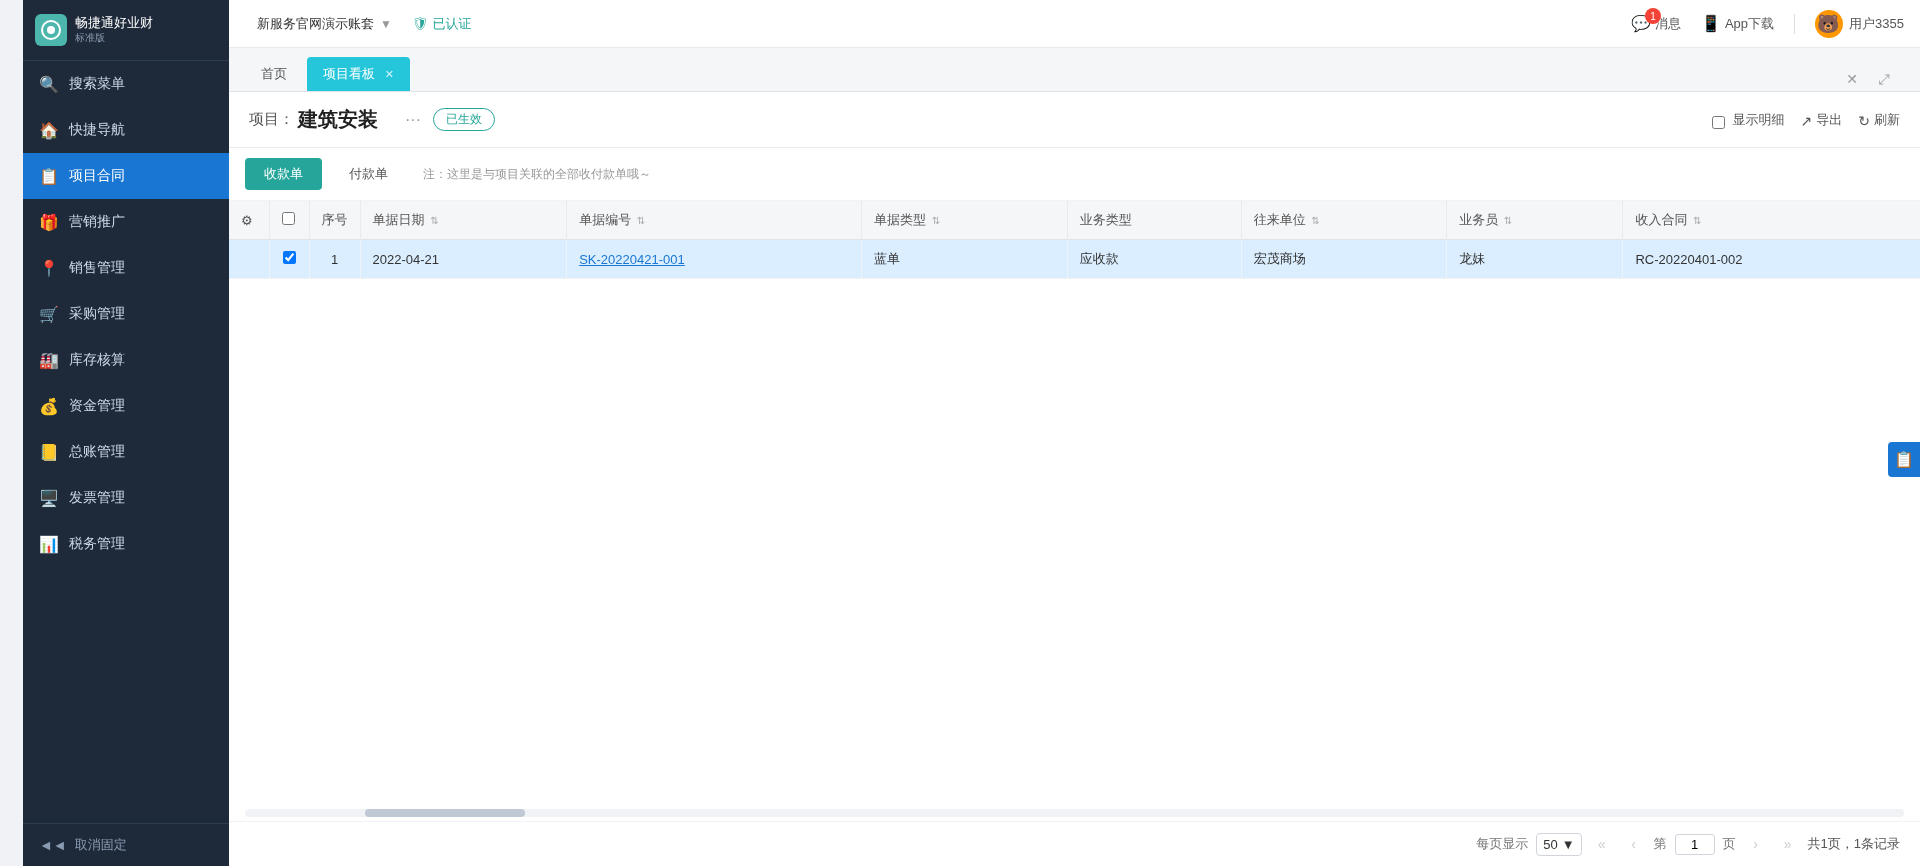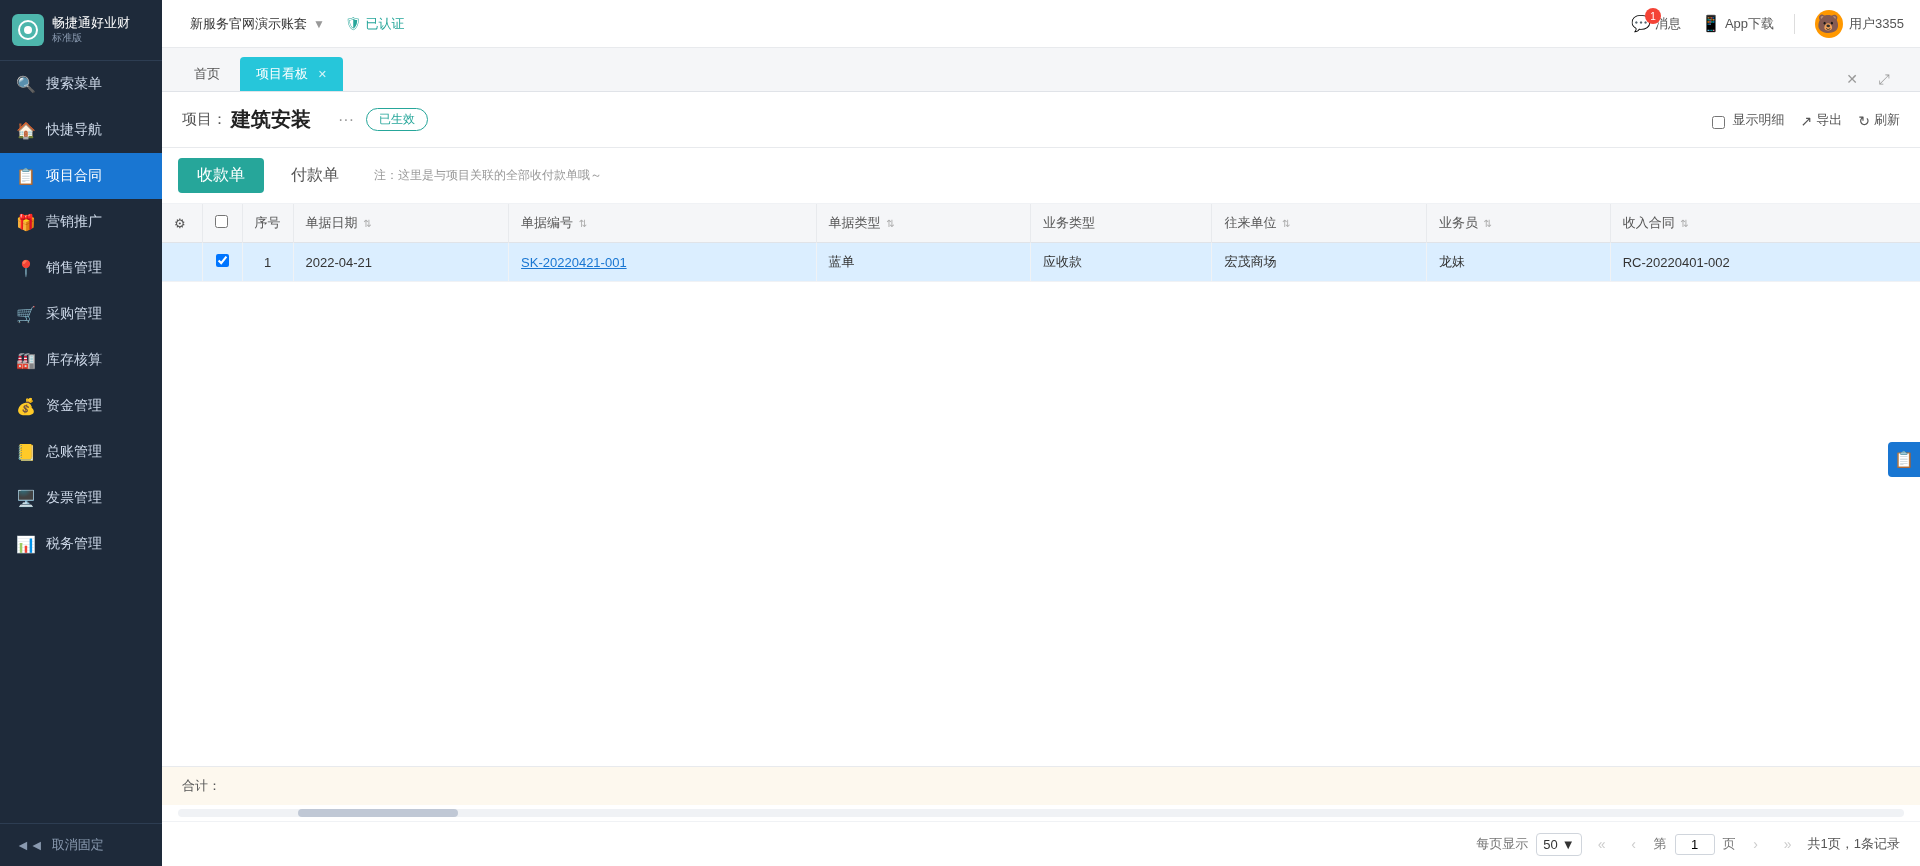--- a/index.html
+++ b/index.html
@@ -1,26 +1,27 @@
 <!DOCTYPE html>
 <html><head>
   <meta charset="utf-8">
   <style>
     * { box-sizing: border-box; margin: 0; padding: 0; }
     body { font-family: 'Microsoft YaHei', Arial, sans-serif; font-size: 13px; background: #f0f2f5; display: flex; height: 866px; overflow: hidden; }
 
     
     .sidebar {
-      width: 162px;
+      width: 206px;
       background: #1e2a3a;
       color: #cdd8e8;
       display: flex;
       flex-direction: column;
       flex-shrink: 0;
       height: 100%;
+      margin-left: 23px;
     }
     .sidebar-header {
       display: flex;
       align-items: center;
       padding: 14px 12px;
       border-bottom: 1px solid #2d3d52;
     }
     .sidebar-logo {
       width: 32px; height: 32px;
       background: #4db6ac;
@@ -249,21 +250,21 @@
       display: flex;
       align-items: center;
       padding: 10px 16px;
       gap: 8px;
       flex-shrink: 0;
       border-bottom: 1px solid #f0f2f5;
     }
     .secondary-tab {
       padding: 6px 18px;
       border-radius: 4px;
-      font-size: 16px;
+      font-size: 13px;
       cursor: pointer;
       border: 1px solid transparent;
     }
     .secondary-tab.active {
       background: #26a69a;
       color: #fff;
     }
     .secondary-tab:not(.active) {
       color: #555;
       background: transparent;
@@ -589,23 +590,20 @@
               <td>蓝单</td>
               <td>应收款</td>
               <td>宏茂商场</td>
               <td>龙妹</td>
               <td>RC-20220401-002</td>
             </tr>
           </tbody>
         </table>
       </div>
 
-      <div class="table-footer">
-        <span>合计：</span>
-      </div>
 
       <div class="scrollbar-row">
         <div class="scrollbar-track">
           <div class="scrollbar-thumb"></div>
         </div>
       </div>
 
       <div class="pagination">
         <span class="pagination-label">每页显示</span>
         <div class="pagination-select">

